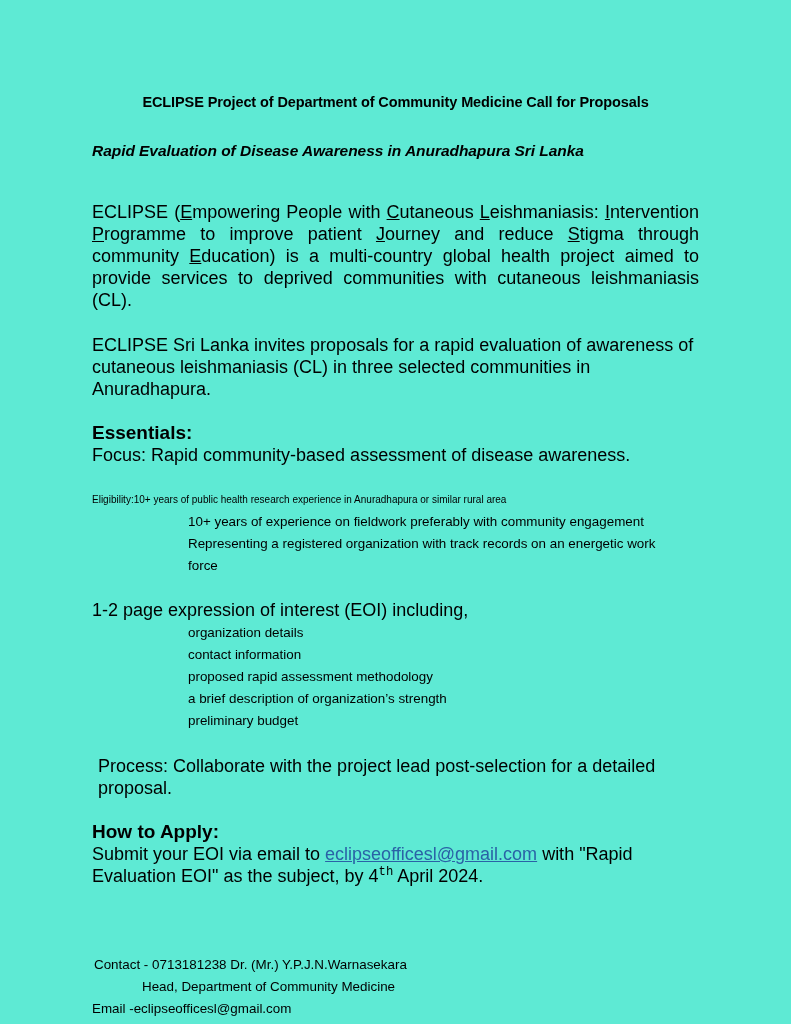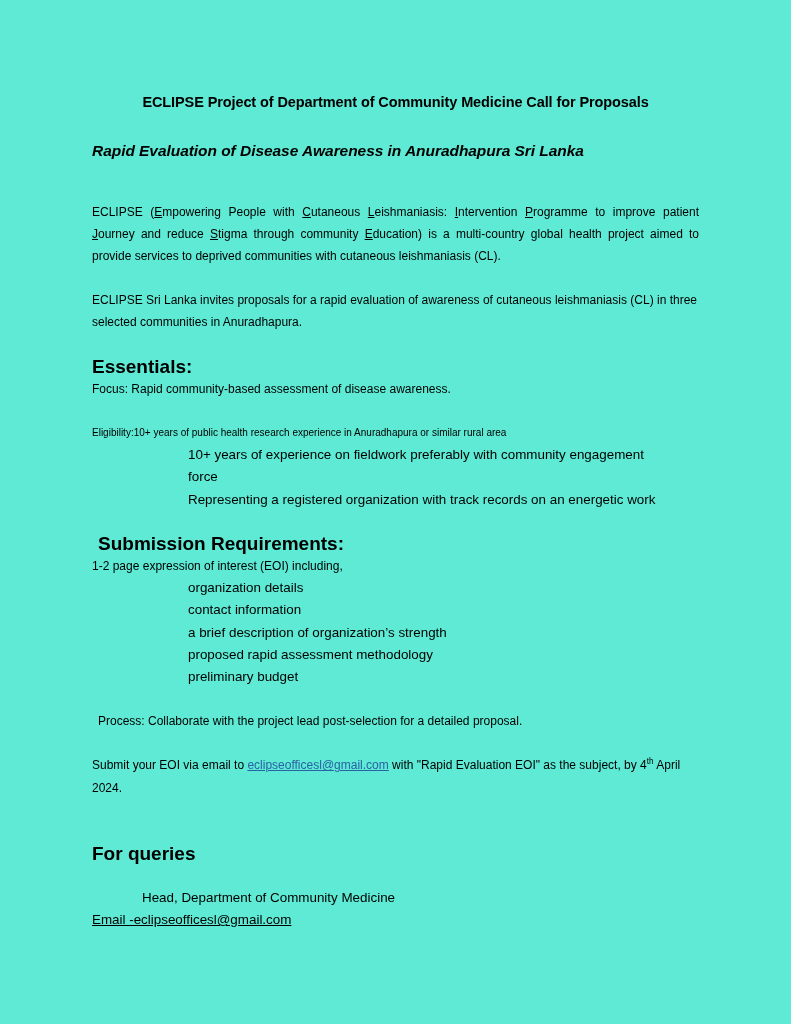--- a/index.html
+++ b/index.html
@@ -44,21 +44,21 @@
     font-style: italic;
     text-align: left;
     margin: 0;
     padding-top: 30px;
     line-height: 1.25;
     letter-spacing: -0.05px;
   }
 
   
   .para {
-    font-size: 12px;
+    font-size: 18px;
     line-height: 22.2px;
     margin: 0;
   }
   .para.justify {
     text-align: justify;
     text-justify: inter-word;
   }
   .gap-lg { height: 40px; }
   .gap-md { height: 22px; }
 
@@ -66,20 +66,21 @@
   .u { text-decoration: underline; }
 
   .link {
     color: #2a62a6;
     text-decoration: underline;
   }
   sup {
     font-size: 0.68em;
     vertical-align: super;
     line-height: 0;
+    font-family: Liberation Mono, monospace;
   }
   .indent-line {
     padding-left: 96px;
     font-size: 13.4px;
     line-height: 22.2px;
     margin: 0;
   }
   .hang-first {
     font-size: 10px;
     line-height: 22.2px;
@@ -100,21 +101,20 @@
     font-size: 13.4px;
     line-height: 22.2px;
     margin: 0;
     padding-left: 2px;
   }
   .contact-line.deep {
     padding-left: 50px;
   }
   .contact-line.email {
     padding-left: 0px;
-    text-decoration: underline;
   }
 </style>
 </head>
 <body>
 
 <div class="page">
   <div class="content">
 
     <h1 class="title-main">ECLIPSE Project of Department of Community Medicine Call for Proposals</h1>
 
@@ -130,47 +130,47 @@
 
     <div class="gap-md"></div>
 
     <p class="heading-line">Essentials:</p>
     <p class="para"><span class="b">Focus:</span><span> Rapid community-based assessment of disease awareness.</span></p>
 
     <div class="gap-md"></div>
 
     <p class="hang-first"><span class="b">Eligibility:</span><span>10+ years of public health research experience in Anuradhapura or similar rural area</span></p>
     <p class="indent-line">10+ years of experience on fieldwork preferably with community engagement</p>
+    <p class="indent-line">Representing a registered organization with track records on an energetic work</p>
     <p class="indent-line">force</p>
-    <p class="indent-line">Representing a registered organization with track records on an energetic work</p>
 
     <div class="gap-md"></div>
 
-    <p class="heading-line sub-indent">Submission Requirements:</p>
     <p class="para">1-2 page expression of interest (EOI) including,</p>
     <p class="indent-line">organization details</p>
     <p class="indent-line">contact information</p>
+    <p class="indent-line">proposed rapid assessment methodology</p>
     <p class="indent-line">a brief description of organization’s strength</p>
-    <p class="indent-line">proposed rapid assessment methodology</p>
     <p class="indent-line">preliminary budget</p>
 
     <div class="gap-md"></div>
 
     <p class="para sub-indent"><span class="b">Process:</span><span> Collaborate with the project lead post-selection for a detailed proposal.</span></p>
 
     <div class="gap-md"></div>
 
+    <p class="heading-line">How to Apply:</p>
     <p class="para"><span>Submit your EOI via email to </span><a class="link" href="#">eclipseofficesl@gmail.com</a><span> with "Rapid Evaluation EOI" as the subject, by 4</span><sup>th</sup><span> April 2024.</span></p>
 
     <div class="gap-md"></div>
 
 
     <div class="gap-md"></div>
 
-    <p class="heading-line">For queries</p>
 
     <div class="gap-md"></div>
 
+    <p class="contact-line">Contact - 0713181238 Dr. (Mr.) Y.P.J.N.Warnasekara</p>
     <p class="contact-line deep">Head, Department of Community Medicine</p>
     <p class="contact-line email">Email -eclipseofficesl@gmail.com</p>
 
   </div>
 </div>
 
 </body></html>

